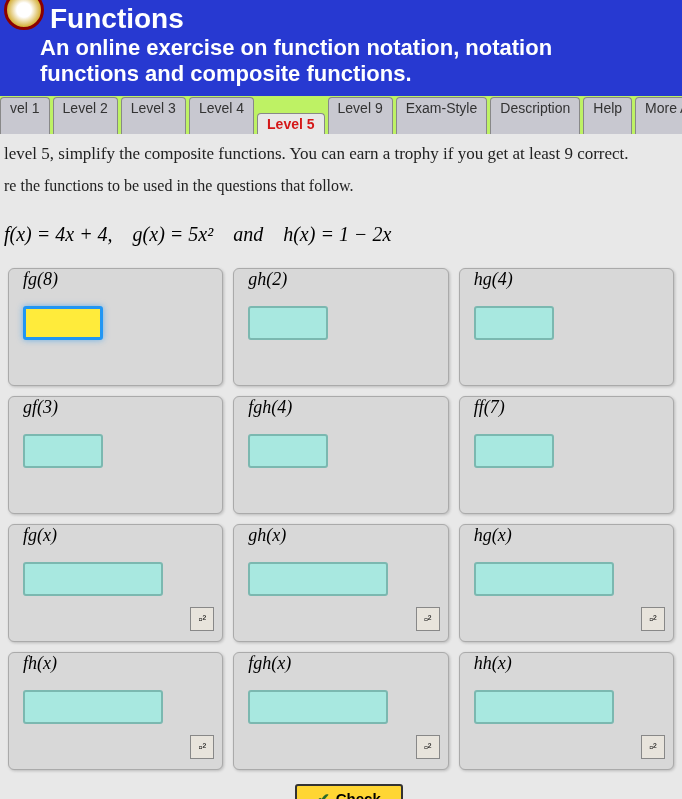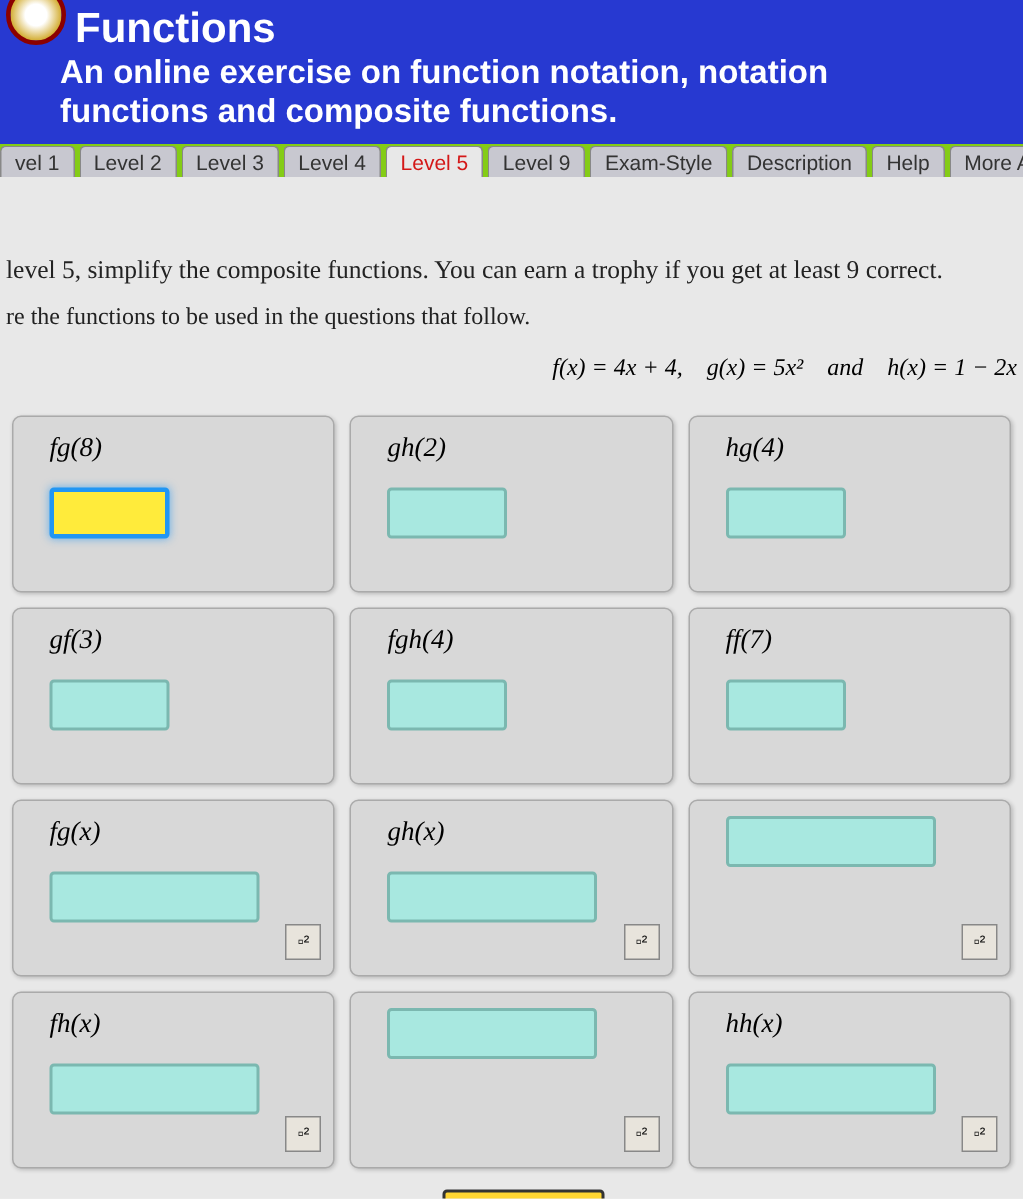--- a/index.html
+++ b/index.html
@@ -34,76 +34,75 @@
       line-height: 1.1;
     }
     .title-sub {
       font-size: 22px;
       font-weight: bold;
       font-family: Arial, sans-serif;
       margin-left: 32px;
       line-height: 1.2;
     }
     .tabs {
-      background: #84cc16;
+      background: #bef264;
       display: flex;
       gap: 3px;
       padding: 1px 0 0 0;
       font-family: Arial, sans-serif;
     }
     .tab {
       background: #c8c8d0;
       color: #333;
       padding: 2px 9px;
       font-size: 14px;
       border-radius: 4px 4px 0 0;
       border: 1px solid #888;
       border-bottom: none;
       cursor: pointer;
       white-space: nowrap;
     }
     .tab.active {
       background: #e8e8e8;
       color: #d41818;
-      font-weight: normal;
+      font-weight: bold;
+      margin-top: 16px;
     }
     .content {
       background: #e8e8e8;
       padding: 8px 4px;
     }
     .instruction {
       font-size: 17px;
       color: #222;
       margin-bottom: 12px;
       line-height: 1.4;
-      margin-top: 42px;
     }
     .sub-instruction {
       font-size: 16px;
       color: #222;
       margin-bottom: 14px;
     }
     .formula {
-      text-align: right;
-      font-size: 16px;
+      text-align: left;
+      font-size: 20px;
       font-style: italic;
       font-family: 'Times New Roman', serif;
-      margin: 16px 0 22px 0;
+      margin: 28px 0 22px 0;
     }
     .grid {
       display: grid;
       grid-template-columns: repeat(3, 1fr);
       gap: 10px;
       padding: 0 4px;
     }
     .cell {
       background: #d8d8d8;
       border: 1px solid #aaa;
       border-radius: 6px;
-      padding: 10px;
       height: 118px;
       position: relative;
       box-shadow: 1px 1px 3px rgba(0,0,0,0.2);
     }
     .cell-label {
       font-style: italic;
       font-size: 18px;
       font-family: 'Times New Roman', serif;
       margin-left: 14px;
       margin-bottom: 16px;
@@ -192,23 +191,23 @@
   <div class="formula">f(x) = 4x + 4, g(x) = 5x² and h(x) = 1 − 2x</div>
   <div class="grid" id="grid">
       <div class="cell"><div class="cell-label">fg(8)</div><input type="text" class="answer-input focused" style=""></div>
       <div class="cell"><div class="cell-label">gh(2)</div><input type="text" class="answer-input" style=""></div>
       <div class="cell"><div class="cell-label">hg(4)</div><input type="text" class="answer-input" style=""></div>
       <div class="cell"><div class="cell-label">gf(3)</div><input type="text" class="answer-input" style=""></div>
       <div class="cell"><div class="cell-label">fgh(4)</div><input type="text" class="answer-input" style=""></div>
       <div class="cell"><div class="cell-label">ff(7)</div><input type="text" class="answer-input" style=""></div>
       <div class="cell"><div class="cell-label">fg(x)</div><input type="text" class="answer-input wide" style=""><button class="math-btn">▫²</button></div>
       <div class="cell"><div class="cell-label">gh(x)</div><input type="text" class="answer-input wide" style=""><button class="math-btn">▫²</button></div>
-      <div class="cell"><input type="text" class="answer-input wide" style=""><button class="math-btn">▫²</button></div>
+      <div class="cell"><div class="cell-label">hg(x)</div><input type="text" class="answer-input wide" style=""><button class="math-btn">▫²</button></div>
       <div class="cell"><div class="cell-label">fh(x)</div><input type="text" class="answer-input wide" style=""><button class="math-btn">▫²</button></div>
-      <div class="cell"><input type="text" class="answer-input wide" style=""><button class="math-btn">▫²</button></div>
+      <div class="cell"><div class="cell-label">fgh(x)</div><input type="text" class="answer-input wide" style=""><button class="math-btn">▫²</button></div>
       <div class="cell"><div class="cell-label">hh(x)</div><input type="text" class="answer-input wide" style=""><button class="math-btn">▫²</button></div>
     </div>
   <div class="check-area">
     <button class="check-btn">
       <span class="check-icon">✔</span><span>Check</span>
     </button>
   </div>
 </div>
 
 </body></html>

